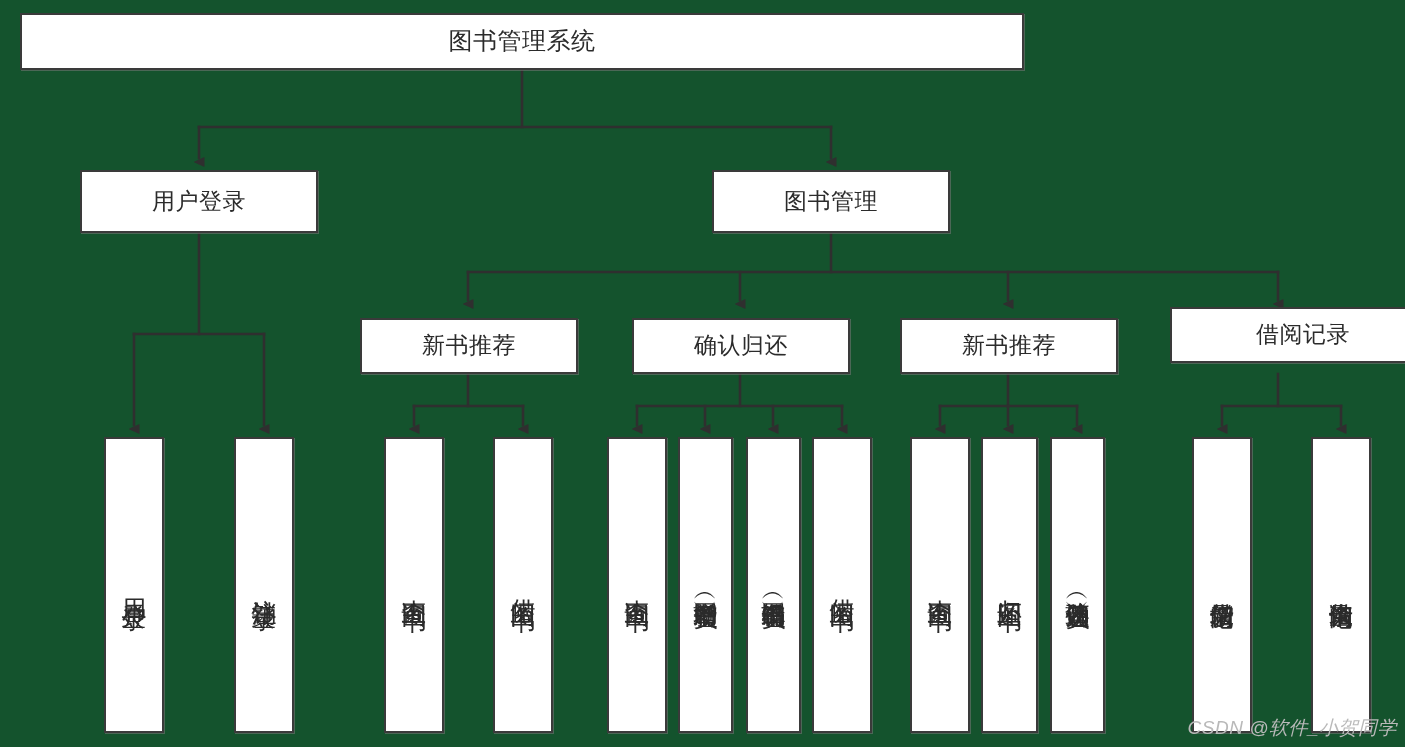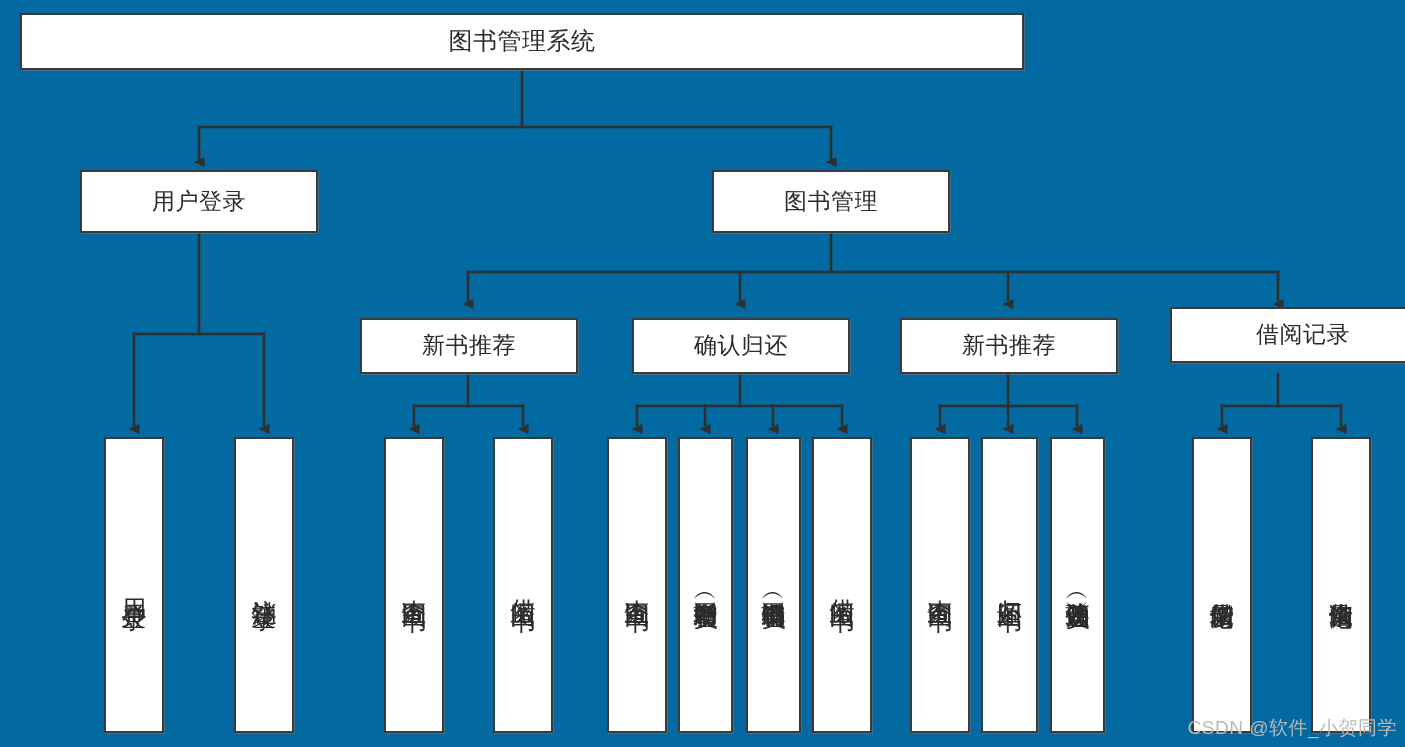--- a/index.html
+++ b/index.html
@@ -8,21 +8,21 @@
     background: #ffffff;
   }
   body {
     font-family: "Liberation Sans", "DejaVu Sans", sans-serif;
     -webkit-font-smoothing: antialiased;
   }
   #canvas {
     position: relative;
     width: 1405px;
     height: 747px;
-    background: #0369a1;
+    background: #14532d;
     overflow: hidden;
   }
   svg.connectors {
     position: absolute;
     left: 0;
     top: 0;
     width: 1405px;
     height: 747px;
     pointer-events: none;
   }
@@ -70,20 +70,21 @@
   }
   .watermark {
     position: absolute;
     right: 8px;
     bottom: 6px;
     font-size: 19px;
     color: #b9b9b9;
     letter-spacing: 0.5px;
     white-space: nowrap;
     user-select: none;
+    font-style: italic;
   }
 </style>
 </head>
 <body>
 
 <div id="canvas">
 
   <svg class="connectors" viewBox="0 0 1405 747" xmlns="http://www.w3.org/2000/svg">
     <defs>
       <marker id="arrow" markerWidth="10" markerHeight="11" refX="1" refY="5.5" orient="auto" markerUnits="userSpaceOnUse">

